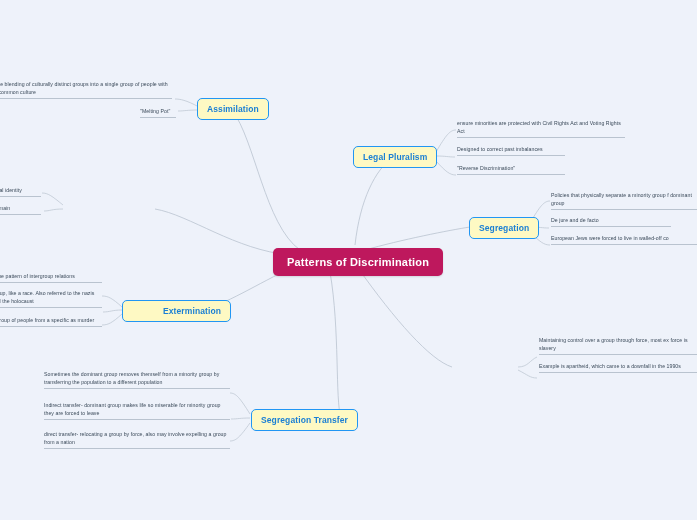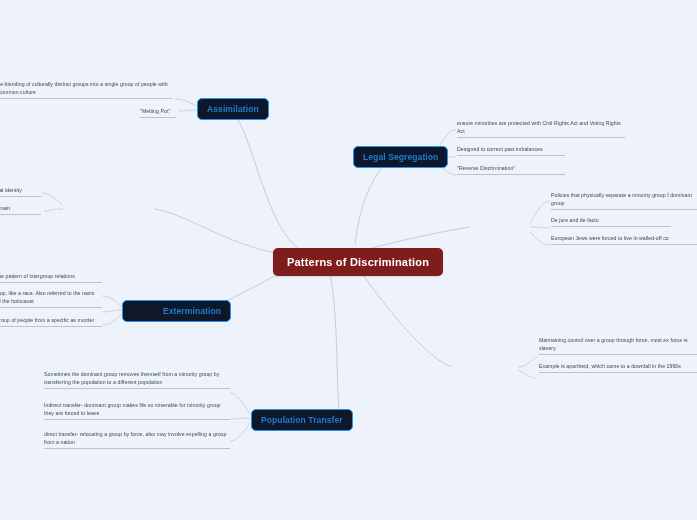--- a/index.html
+++ b/index.html
@@ -1,21 +1,21 @@
 <!DOCTYPE html>
 <html><head>
 <meta charset="utf-8">
 <style>
   html,body{margin:0;padding:0;}
   body{width:697px;height:520px;background:#eef2fa;font-family:"Liberation Sans",sans-serif;overflow:hidden;position:relative;}
   #canvas{position:absolute;inset:0;width:697px;height:520px;}
   svg.links{position:absolute;left:0;top:0;width:697px;height:520px;pointer-events:none;}
   .node{position:absolute;box-sizing:border-box;}
-  .central{background:#7f1d1d;color:#fff;font-weight:bold;font-size:11px;border-radius:5px;padding:8px 14px;white-space:nowrap;letter-spacing:.2px;box-shadow:0 1px 2px rgba(0,0,0,.12);}
-  .branch{background:#0f172a;color:#1b7fd4;font-weight:bold;font-size:8.5px;border:1.4px solid #2196f3;border-radius:5px;padding:5px 9px;white-space:nowrap;letter-spacing:.1px;}
+  .central{background:#be185d;color:#fff;font-weight:bold;font-size:11px;border-radius:5px;padding:8px 14px;white-space:nowrap;letter-spacing:.2px;box-shadow:0 1px 2px rgba(0,0,0,.12);}
+  .branch{background:#fef9c3;color:#1b7fd4;font-weight:bold;font-size:8.5px;border:1.4px solid #2196f3;border-radius:5px;padding:5px 9px;white-space:nowrap;letter-spacing:.1px;}
   .leaf{color:#3b4a5a;font-size:5.2px;line-height:1.55;border-bottom:.7px solid #b9c3cf;padding-bottom:2px;letter-spacing:.05px;}
 </style>
 </head>
 <body>
 
 <div id="canvas">
 
   <svg class="links" viewBox="0 0 697 520">
     <g fill="none" stroke="#b9c3cf" stroke-width="0.8">
 
@@ -63,30 +63,31 @@
   <div class="node leaf" style="left:140px;top:107px;width:36px;">"Melting Pot"</div>
 
   <div class="node leaf" style="left:-8px;top:186px;width:49px;">ltural identity</div>
   <div class="node leaf" style="left:-8px;top:204px;width:49px;">its main</div>
 
   <div class="node branch" style="left:122px;top:300px;padding-left:40px;">Extermination</div>
   <div class="node leaf" style="left:-8px;top:272px;width:110px;">reme pattern of intergroup relations</div>
   <div class="node leaf" style="left:-8px;top:289px;width:110px;">group, like a race. Also referred to the nazis and the holocaust</div>
   <div class="node leaf" style="left:-8px;top:316px;width:110px;">a group of people from a specific as murder</div>
 
-  <div class="node branch" style="left:251px;top:409px;">Population Transfer</div>
+  <div class="node branch" style="left:251px;top:409px;">Segregation Transfer</div>
   <div class="node leaf" style="left:44px;top:370px;width:186px;">Sometimes the dominant group removes themself from a minority group by transferring the population to a different population</div>
   <div class="node leaf" style="left:44px;top:401px;width:186px;">Indirect transfer- dominant group makes life so miserable for minority group they are forced to leave</div>
   <div class="node leaf" style="left:44px;top:430px;width:186px;">direct transfer- relocating a group by force, also may involve expelling a group from a nation</div>
 
-  <div class="node branch" style="left:353px;top:146px;">Legal Segregation</div>
+  <div class="node branch" style="left:353px;top:146px;">Legal Pluralism</div>
   <div class="node leaf" style="left:457px;top:119px;width:168px;">ensure minorities are protected with Civil Rights Act and Voting Rights Act</div>
   <div class="node leaf" style="left:457px;top:145px;width:108px;">Designed to correct past imbalances</div>
   <div class="node leaf" style="left:457px;top:164px;width:108px;">"Reverse Discrimination"</div>
 
+  <div class="node branch" style="left:469px;top:217px;">Segregation</div>
   <div class="node leaf" style="left:551px;top:191px;width:152px;">Policies that physically separate a minority group f dominant group</div>
   <div class="node leaf" style="left:551px;top:216px;width:120px;">De jure and de facto</div>
   <div class="node leaf" style="left:551px;top:234px;width:152px;">European Jews were forced to live in walled-off co</div>
 
   <div class="node leaf" style="left:539px;top:336px;width:160px;">Maintaining control over a group through force, most ex force is slavery</div>
   <div class="node leaf" style="left:539px;top:362px;width:160px;">Example is apartheid, which came to a downfall in the 1990s</div>
 
 </div>
 
 </body></html>

